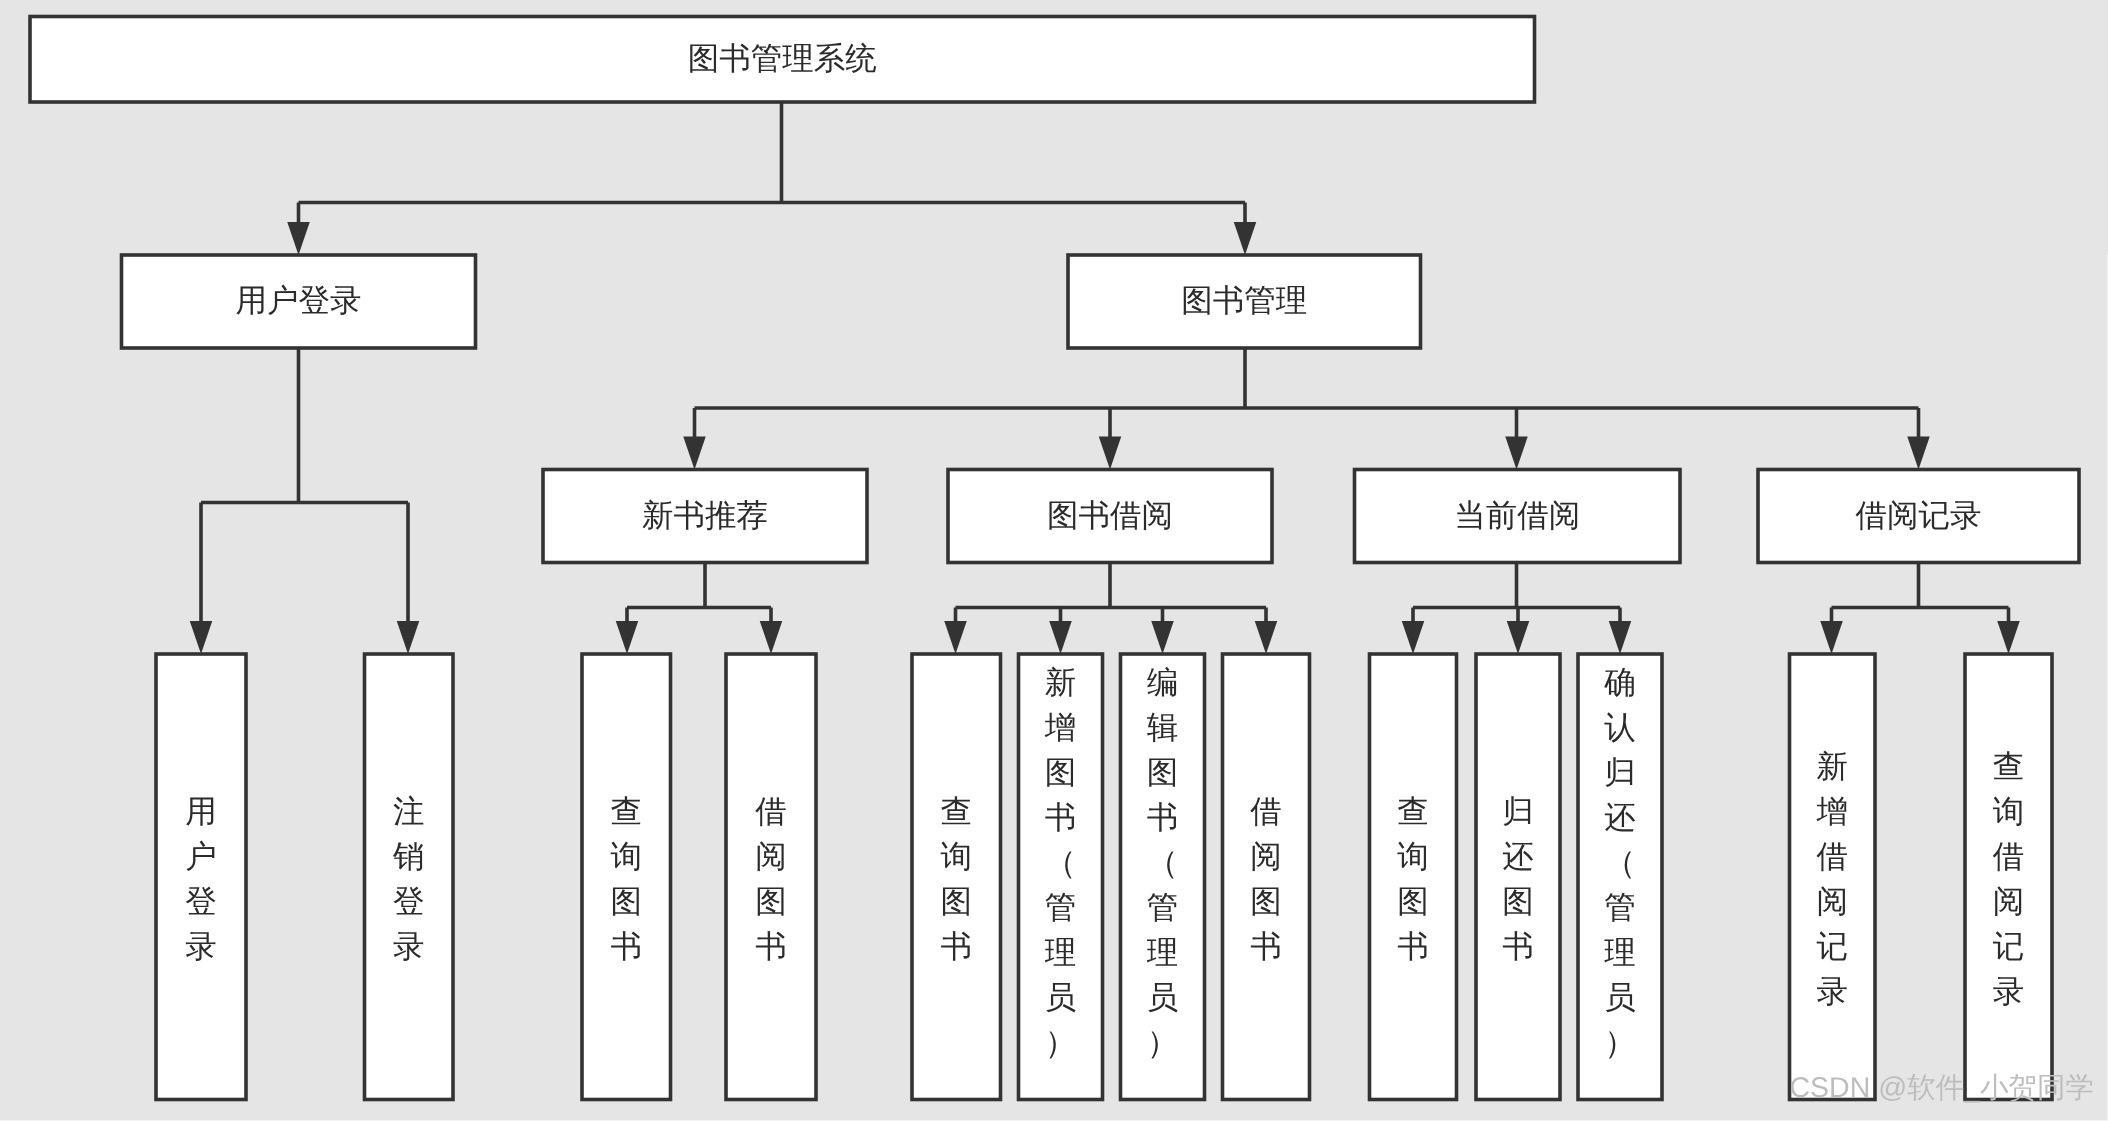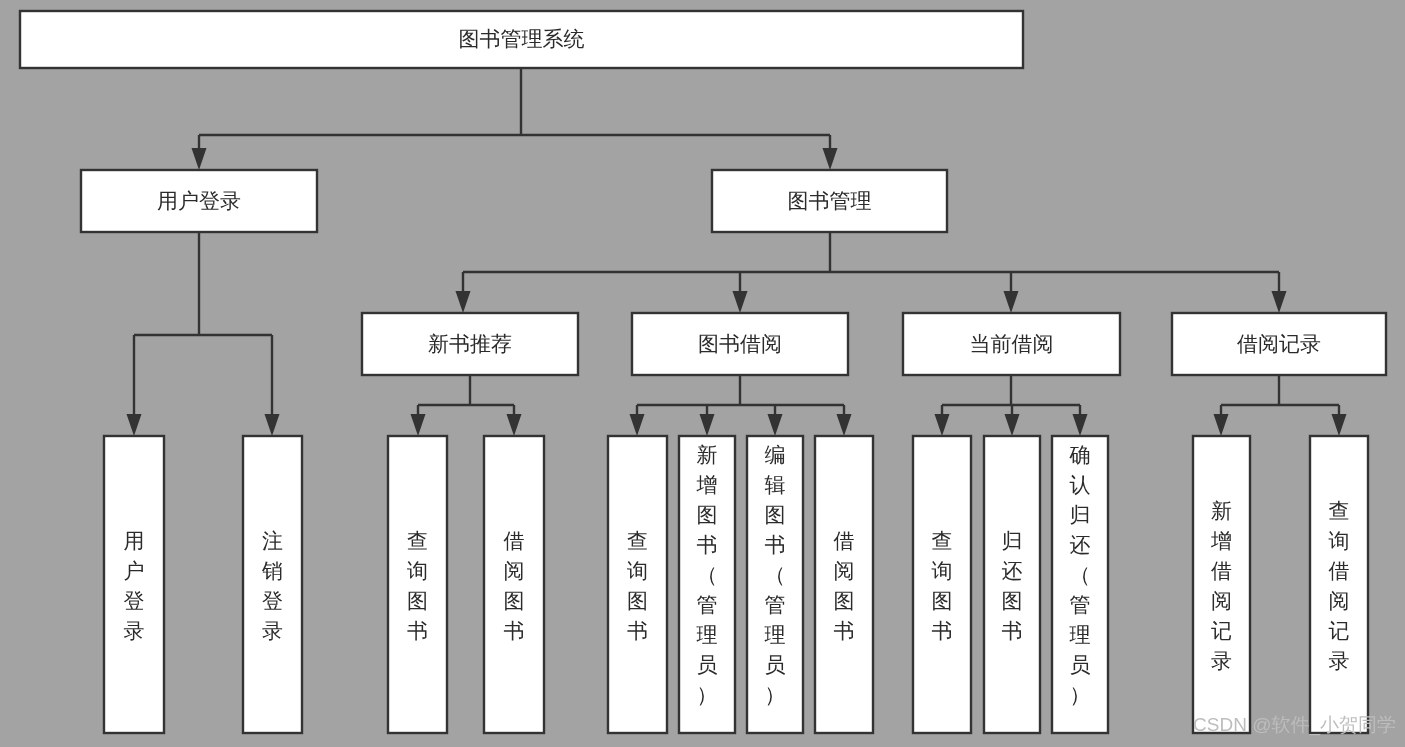--- a/index.html
+++ b/index.html
@@ -11,21 +11,21 @@
   body {
     width: 1405px;
     height: 747px;
     font-family: "Liberation Sans", "DejaVu Sans", sans-serif;
     overflow: hidden;
   }
   #diagram-root {
     position: relative;
     width: 1405px;
     height: 747px;
-    background: #a3a3a3;
+    background: #e5e5e5;
   }
   svg.diagram-canvas {
     position: absolute;
     left: 0;
     top: 0;
     width: 1405px;
     height: 747px;
     display: block;
   }
   .node-box {

